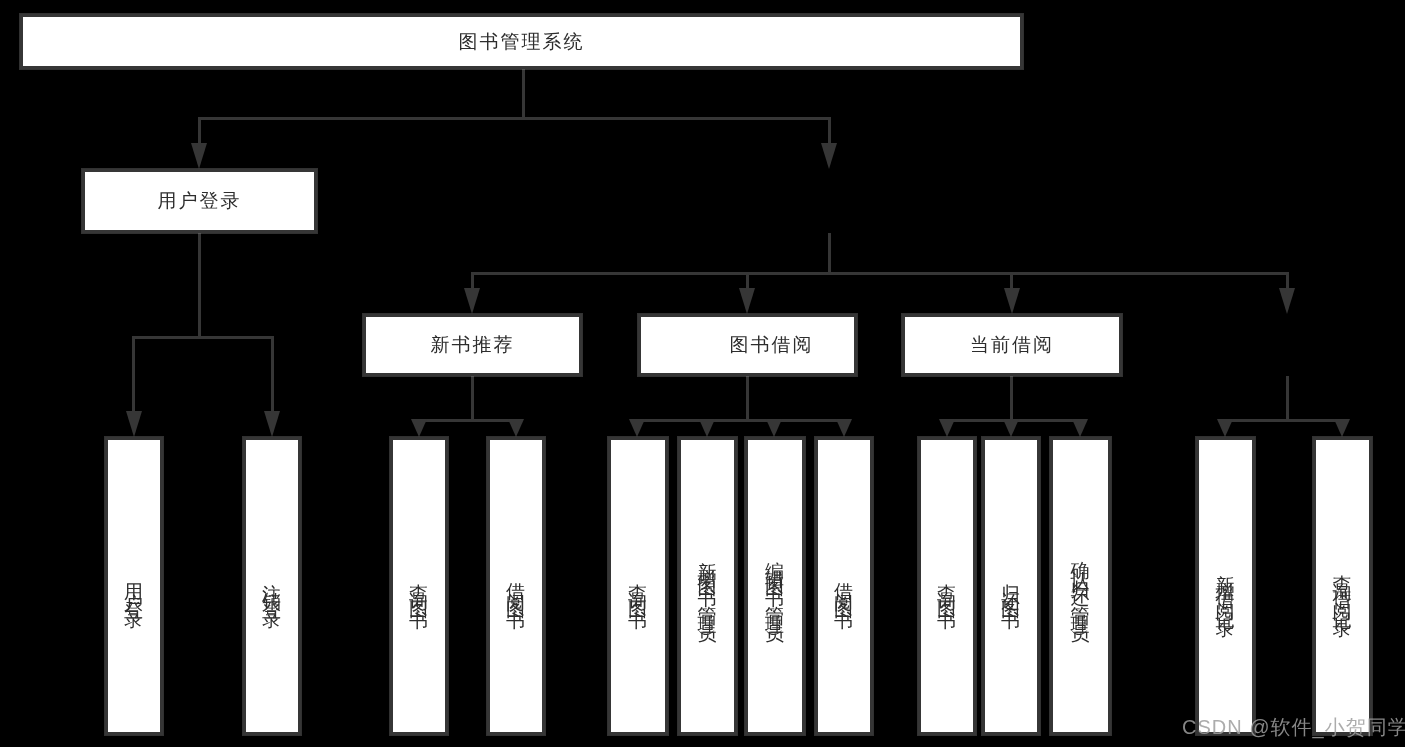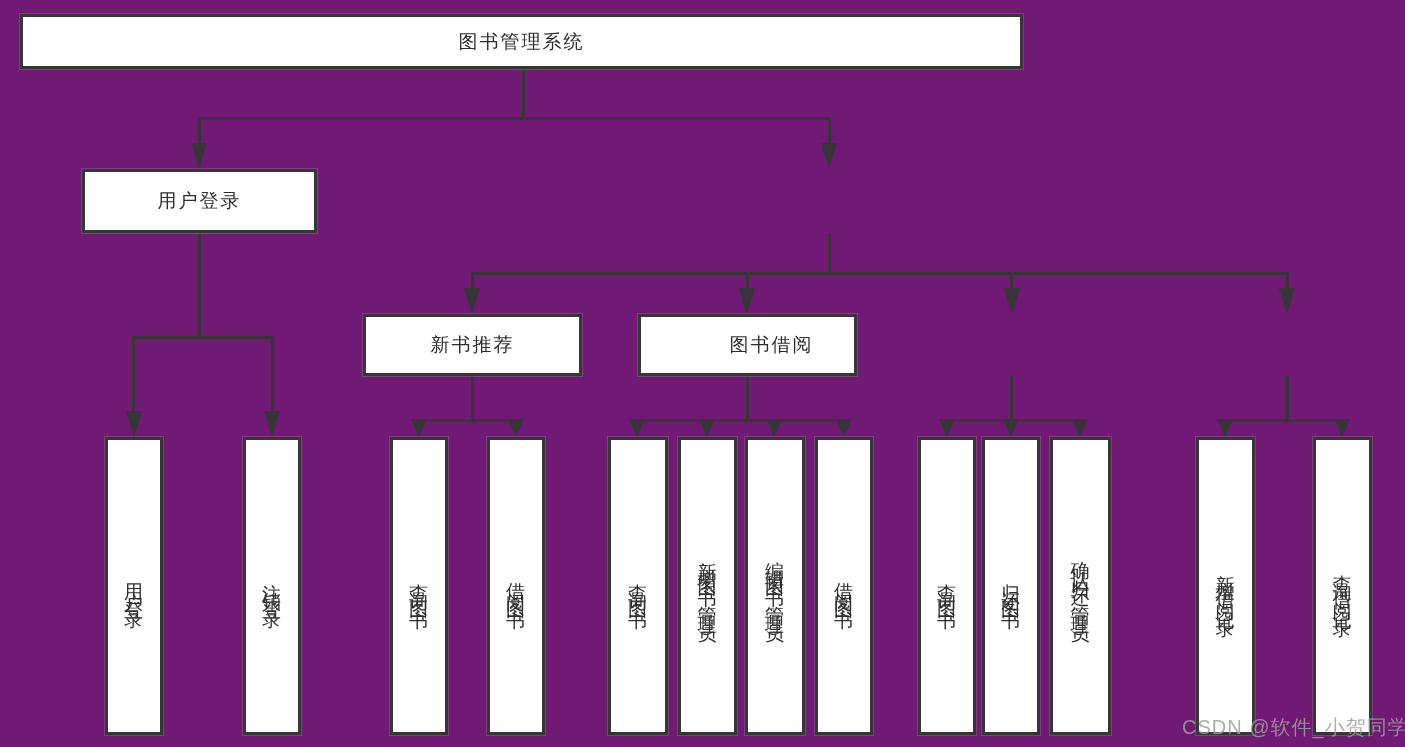--- a/index.html
+++ b/index.html
@@ -1,19 +1,19 @@
 <!DOCTYPE html>
 <html><head>
 <meta charset="utf-8">
 <style>
   html,body{margin:0;padding:0;background:#ffffff;}
   .canvas{
     position:relative;
     width:1405px;height:747px;
-    background:#701a75;
+    background:#000000;
     overflow:hidden;
     font-family:"Liberation Sans","DejaVu Sans",sans-serif;
   }
   
   .node{
     position:absolute;box-sizing:border-box;
     border:3px solid #363636;background:#ffffff;
     display:flex;align-items:center;justify-content:center;
     color:#2d2d2d;
     box-shadow:0 0 0 1px rgba(140,140,140,0.35);
@@ -106,20 +106,23 @@
   <div class="node" style="left:82px;top:169px;width:235px;height:64px;">
     <span>用户登录</span>
   </div>
 
   <div class="node" style="left:363px;top:314px;width:219px;height:62px;">
     <span>新书推荐</span>
   </div>
   <div class="node" style="left:638px;top:314px;width:219px;height:62px;padding-left:48px;">
     <span>图书借阅</span>
   </div>
+  <div class="node" style="left:902px;top:314px;width:220px;height:62px;">
+    <span>当前借阅</span>
+  </div>
 
   <div class="node leaf" style="left:105px;top:437px;width:58px;height:298px;">
     <span>用户登录</span>
   </div>
   <div class="node leaf" style="left:243px;top:437px;width:58px;height:298px;">
     <span>注销登录</span>
   </div>
 
   <div class="node leaf" style="left:390px;top:437px;width:58px;height:298px;">
     <span>查询图书</span>

